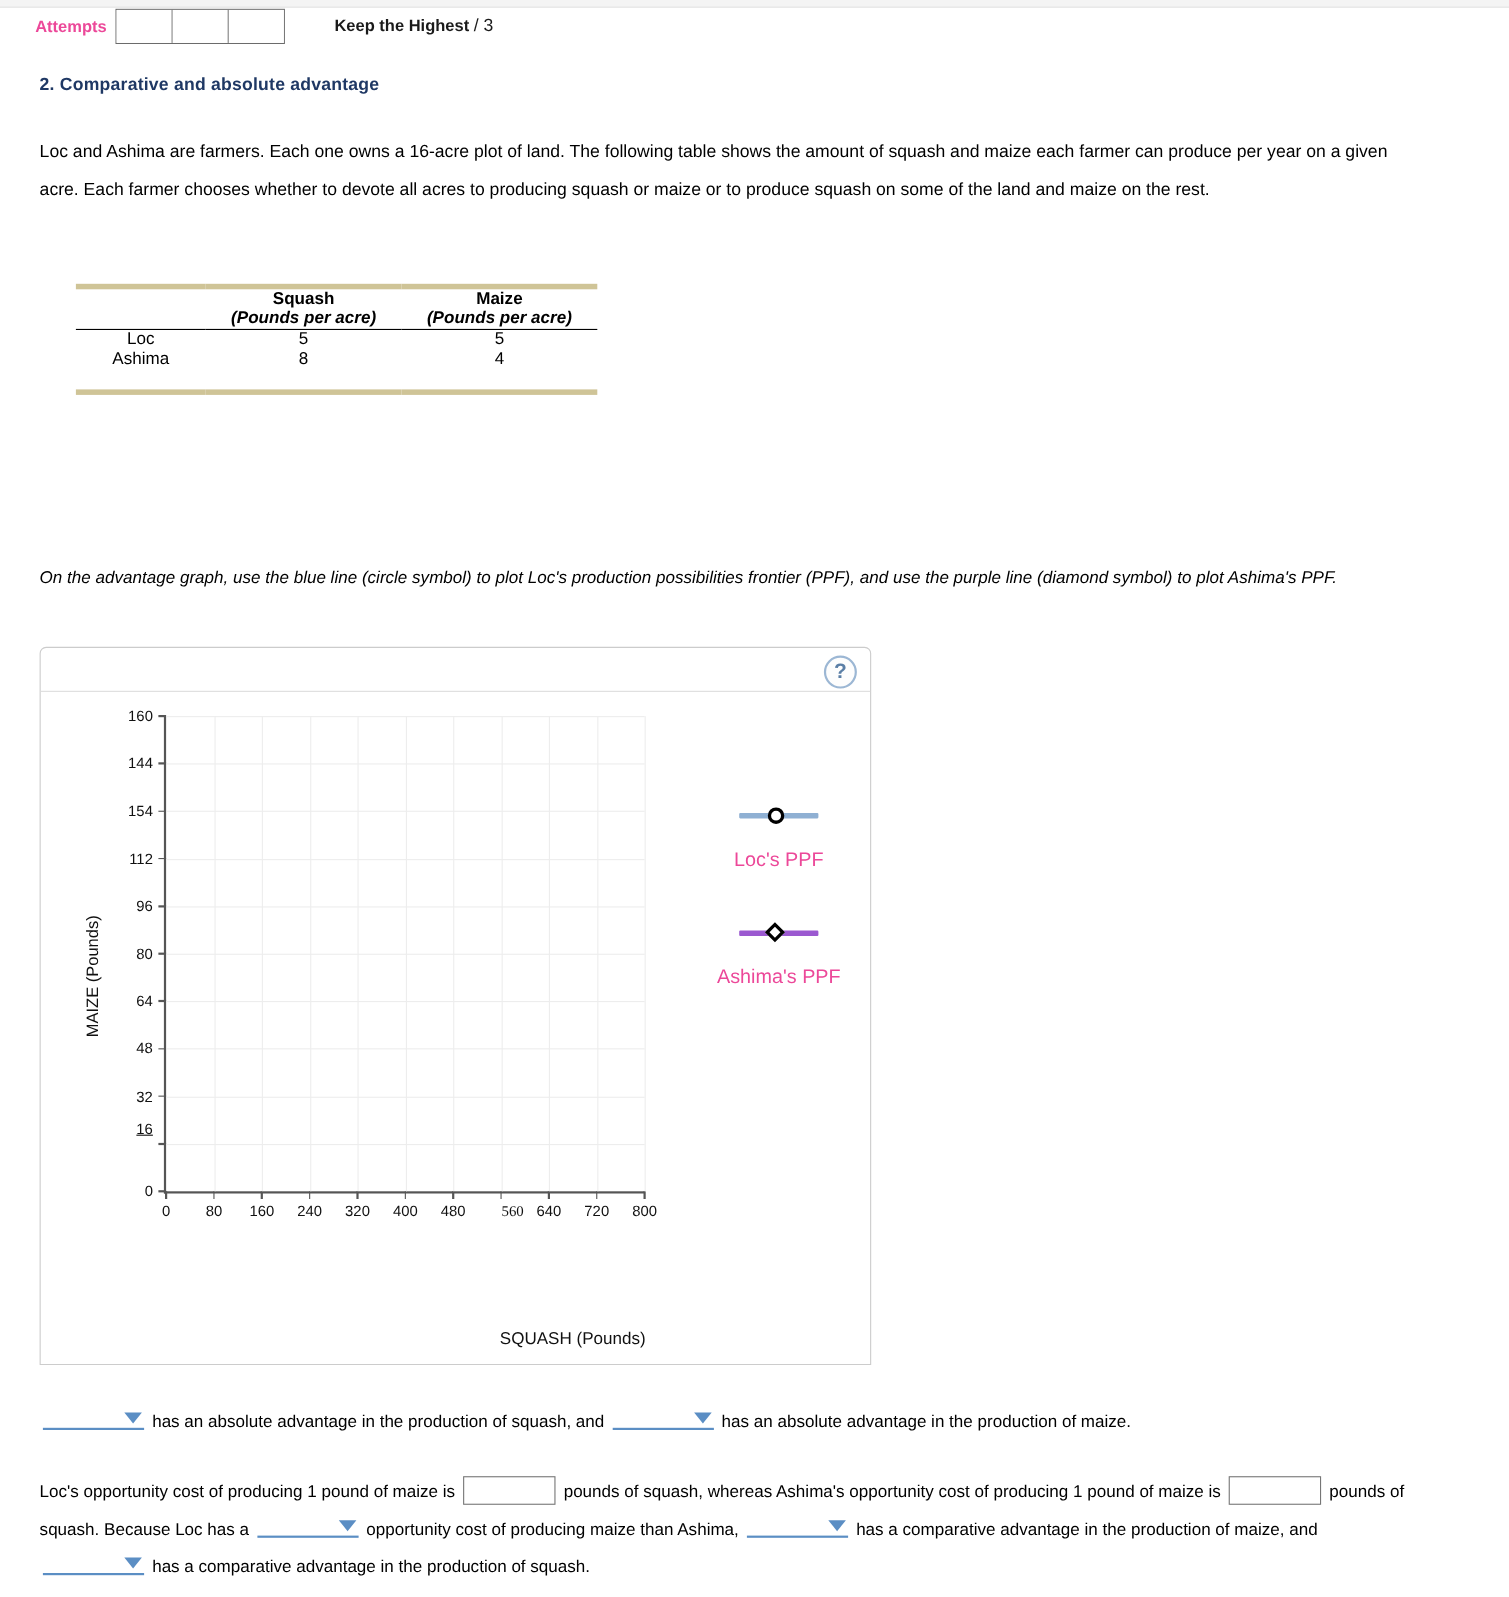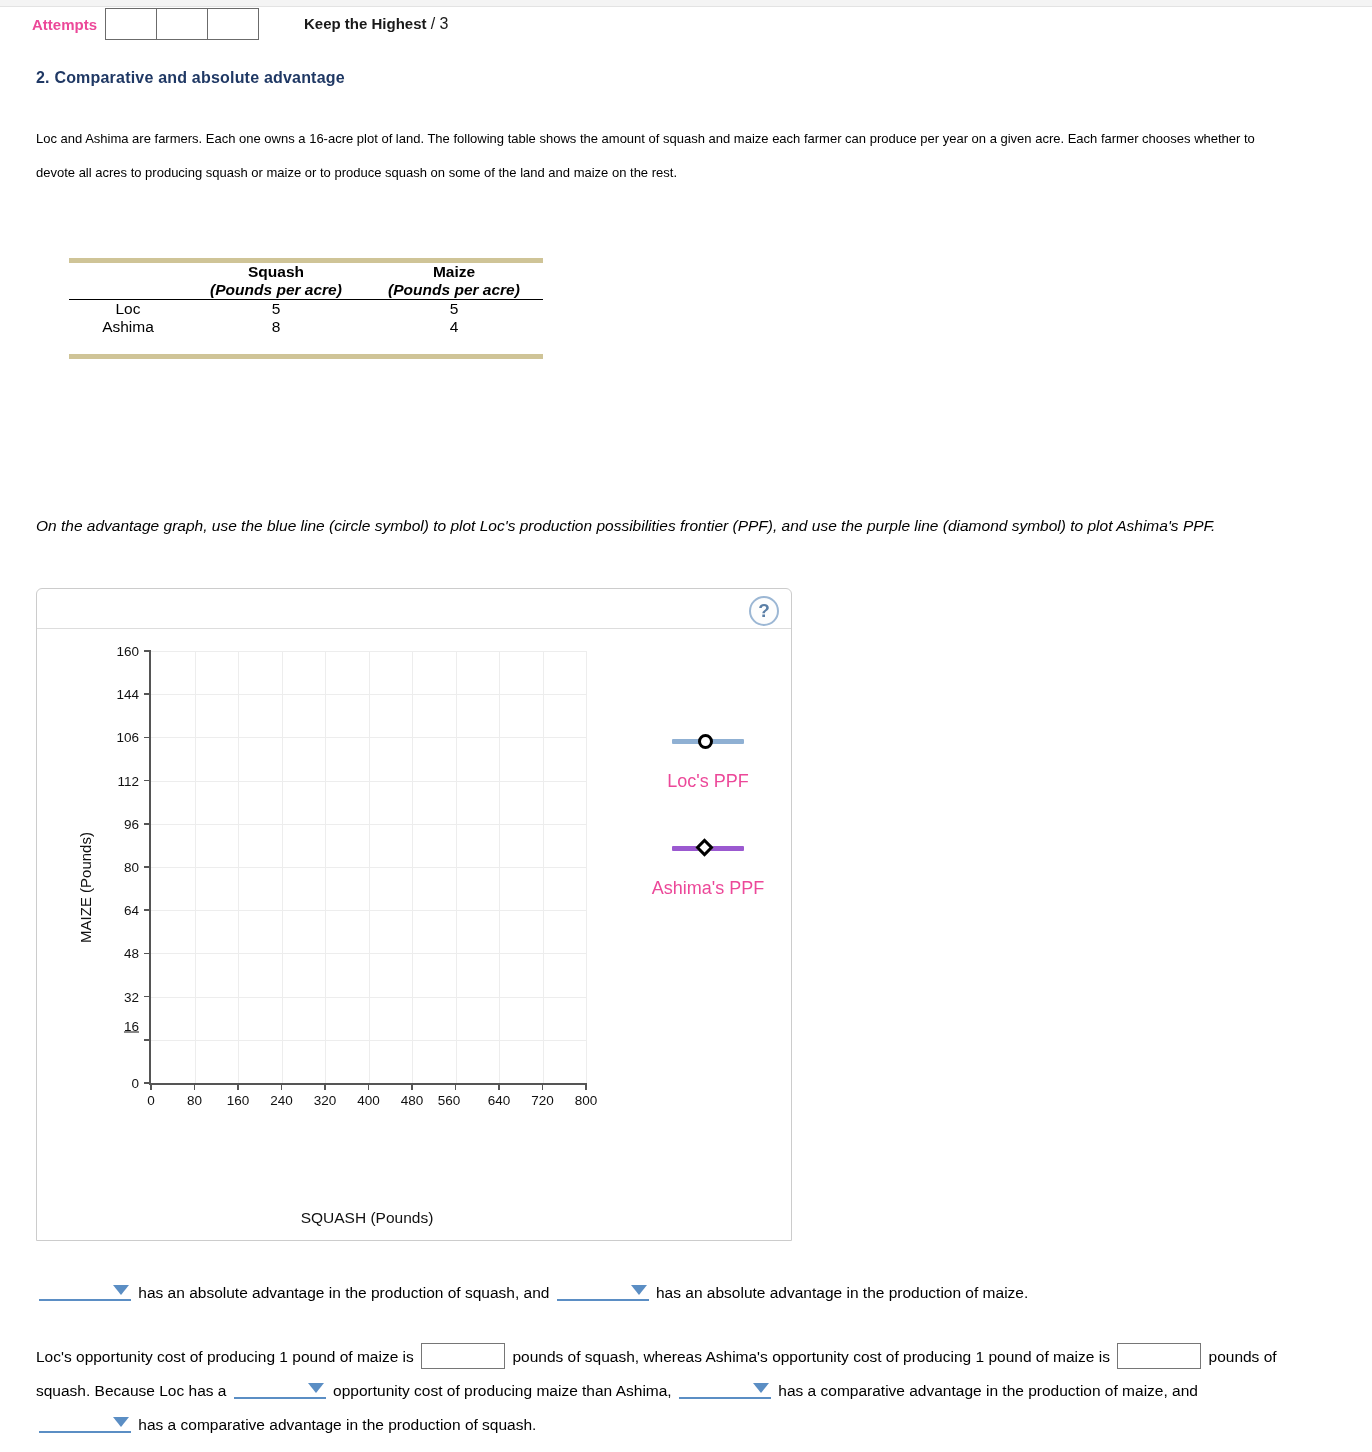--- a/index.html
+++ b/index.html
@@ -70,21 +70,21 @@
     font-weight: bold;
     color: #1f3864;
     letter-spacing: 0.2px;
   }
 
   
   .body-para {
     position: absolute;
     left: 36px; top: 122px;
     width: 1232px;
-    font-size: 13px;
+    font-size: 16px;
     line-height: 34px;
     color: #000;
   }
 
   
   .data-table {
     position: absolute;
     left: 69px; top: 258px;
     width: 474px;
     border-collapse: collapse;
@@ -200,21 +200,21 @@
     transform: rotate(-90deg);
     transform-origin: center center;
     color: #111;
     white-space: nowrap;
   }
   .xlabel {
     position: absolute;
     left: 110px;
     top: 580px;
     width: 440px;
-    text-align: center;
+    text-align: right;
     font-size: 15.5px;
     color: #111;
   }
 
   
   .plot {
     position: absolute;
     left: 112px;
     top: 22px;
     width: 435px;
@@ -443,21 +443,21 @@
         <div class="tick-y" style="top: 215.25px;"></div>
         <div class="ytick-label" style="top: 216px;">80</div>
         <div class="gridline-h" style="top: 216px;"></div>
         <div class="tick-y" style="top: 172.05px;"></div>
         <div class="ytick-label" style="top: 172.8px;">96</div>
         <div class="gridline-h" style="top: 172.8px;"></div>
         <div class="tick-y" style="top: 128.85px;"></div>
         <div class="ytick-label" style="top: 129.6px;">112</div>
         <div class="gridline-h" style="top: 129.6px;"></div>
         <div class="tick-y" style="top: 85.65px;"></div>
-        <div class="ytick-label" style="top: 86.4px;">106</div>
+        <div class="ytick-label" style="top: 86.4px;">154</div>
         <div class="gridline-h" style="top: 86.4px;"></div>
         <div class="tick-y" style="top: 42.45px;"></div>
         <div class="ytick-label" style="top: 43.2px;">144</div>
         <div class="gridline-h" style="top: 43.2px;"></div>
         <div class="tick-y" style="top: -0.75px;"></div>
         <div class="ytick-label" style="top: 0px;">160</div>
         <div class="gridline-h" style="top: 0px;"></div>
         <div class="tick-x" style="left: -0.75px;"></div>
         <div class="xtick-label" style="left: 0px;">0</div>
         <div class="tick-x" style="left: 42.75px;"></div>
@@ -472,21 +472,21 @@
         <div class="tick-x" style="left: 173.25px;"></div>
         <div class="xtick-label" style="left: 174px;">320</div>
         <div class="gridline-v" style="left: 174px;"></div>
         <div class="tick-x" style="left: 216.75px;"></div>
         <div class="xtick-label" style="left: 217.5px;">400</div>
         <div class="gridline-v" style="left: 217.5px;"></div>
         <div class="tick-x" style="left: 260.25px;"></div>
         <div class="xtick-label" style="left: 261px;">480</div>
         <div class="gridline-v" style="left: 261px;"></div>
         <div class="tick-x" style="left: 303.75px;"></div>
-        <div class="xtick-label" style="left: 298px;">560</div>
+        <div class="xtick-label" style="left: 315px; font-family: Liberation Serif, serif;">560</div>
         <div class="gridline-v" style="left: 304.5px;"></div>
         <div class="tick-x" style="left: 347.25px;"></div>
         <div class="xtick-label" style="left: 348px;">640</div>
         <div class="gridline-v" style="left: 348px;"></div>
         <div class="tick-x" style="left: 390.75px;"></div>
         <div class="xtick-label" style="left: 391.5px;">720</div>
         <div class="gridline-v" style="left: 391.5px;"></div>
         <div class="tick-x" style="left: 434.25px;"></div>
         <div class="xtick-label" style="left: 435px;">800</div>
         <div class="gridline-v" style="left: 435px;"></div>

